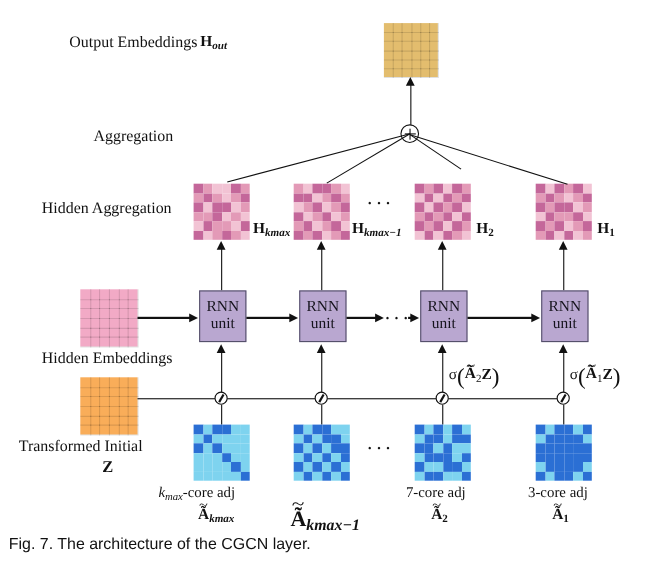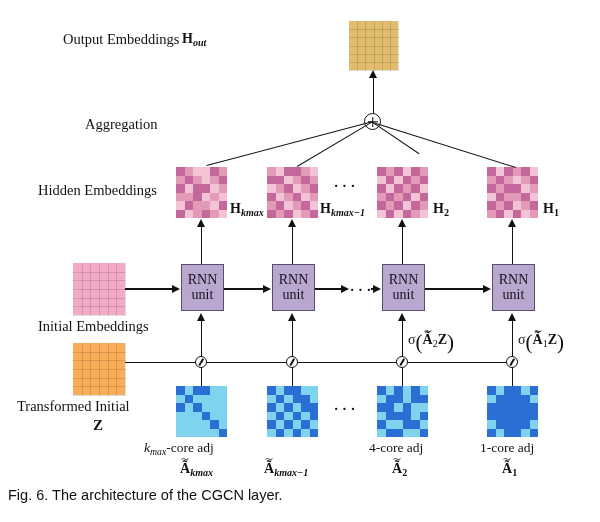--- a/index.html
+++ b/index.html
@@ -46,23 +46,23 @@
 
 <div id="fig">
 
   <div class="lbl" style="left:63px;top:31px;">Output Embeddings</div>
   <div class="mathlbl bold" style="left:182px;top:31px;">
     <span>H</span><span class="sub">out</span>
   </div>
 
   <div class="lbl" style="left:85px;top:116px;">Aggregation</div>
 
-  <div class="lbl" style="left:38px;top:182px;">Hidden Embeddings</div>
-
-  <div class="lbl" style="left:38px;top:318px;">Initial Embeddings</div>
+  <div class="lbl" style="left:38px;top:182px;">Hidden Aggregation</div>
+
+  <div class="lbl" style="left:38px;top:318px;">Hidden Embeddings</div>
 
   <div class="lbl" style="left:17px;top:398px;">Transformed Initial</div>
   <div class="mathlbl bold" style="left:93px;top:417px;font-size:15px;">Z</div>
 
   <div class="grid ruled" id="out-grid" style="left:349px;top:21px;width:49px;height:49px;grid-template-columns:repeat(6,1fr);grid-template-rows:repeat(6,1fr);background:#e3bd6e;">
       <div class="cell"></div>
       <div class="cell"></div>
       <div class="cell"></div>
       <div class="cell"></div>
       <div class="cell"></div>
@@ -575,31 +575,31 @@
       <div class="cell" style="background: rgb(43, 111, 212);"></div>
       <div class="cell" style="background: rgb(126, 211, 239);"></div>
       <div class="cell" style="background: rgb(43, 111, 212);"></div>
     </div>
 
   <div class="dots" style="left:333px;top:398px;">···</div>
 
   <div class="mathlbl" style="left:144px;top:440px;font-size:13.5px;">
     <span style="font-style:italic;">k</span><span class="sub" style="font-style:italic;">max</span><span>-core adj</span>
   </div>
-  <div class="mathlbl" style="left:369px;top:440px;font-size:13.5px;">4-core adj</div>
-  <div class="mathlbl" style="left:480px;top:440px;font-size:13.5px;">1-core adj</div>
+  <div class="mathlbl" style="left:369px;top:440px;font-size:13.5px;">7-core adj</div>
+  <div class="mathlbl" style="left:480px;top:440px;font-size:13.5px;">3-core adj</div>
 
   <div class="mathlbl bold" style="left:180px;top:461px;font-size:14px;">
     <span class="tilde">Ã</span><span class="sub"><span>k</span><span>max</span></span>
   </div>
-  <div class="mathlbl bold" style="left:264px;top:461px;font-size:14px;">
+  <div class="mathlbl bold" style="left:264px;top:461px;font-size:20px;">
     <span class="tilde">Ã</span><span class="sub"><span>k</span><span>max</span><span>−1</span></span>
   </div>
   <div class="mathlbl bold" style="left:392px;top:461px;font-size:14px;">
     <span class="tilde">Ã</span><span class="subr">2</span>
   </div>
   <div class="mathlbl bold" style="left:502px;top:461px;font-size:14px;">
     <span class="tilde">Ã</span><span class="subr">1</span>
   </div>
 
 </div>
 
-<div class="caption">Fig. 6. The architecture of the CGCN layer.</div>
+<div class="caption">Fig. 7. The architecture of the CGCN layer.</div>
 
 </body></html>

